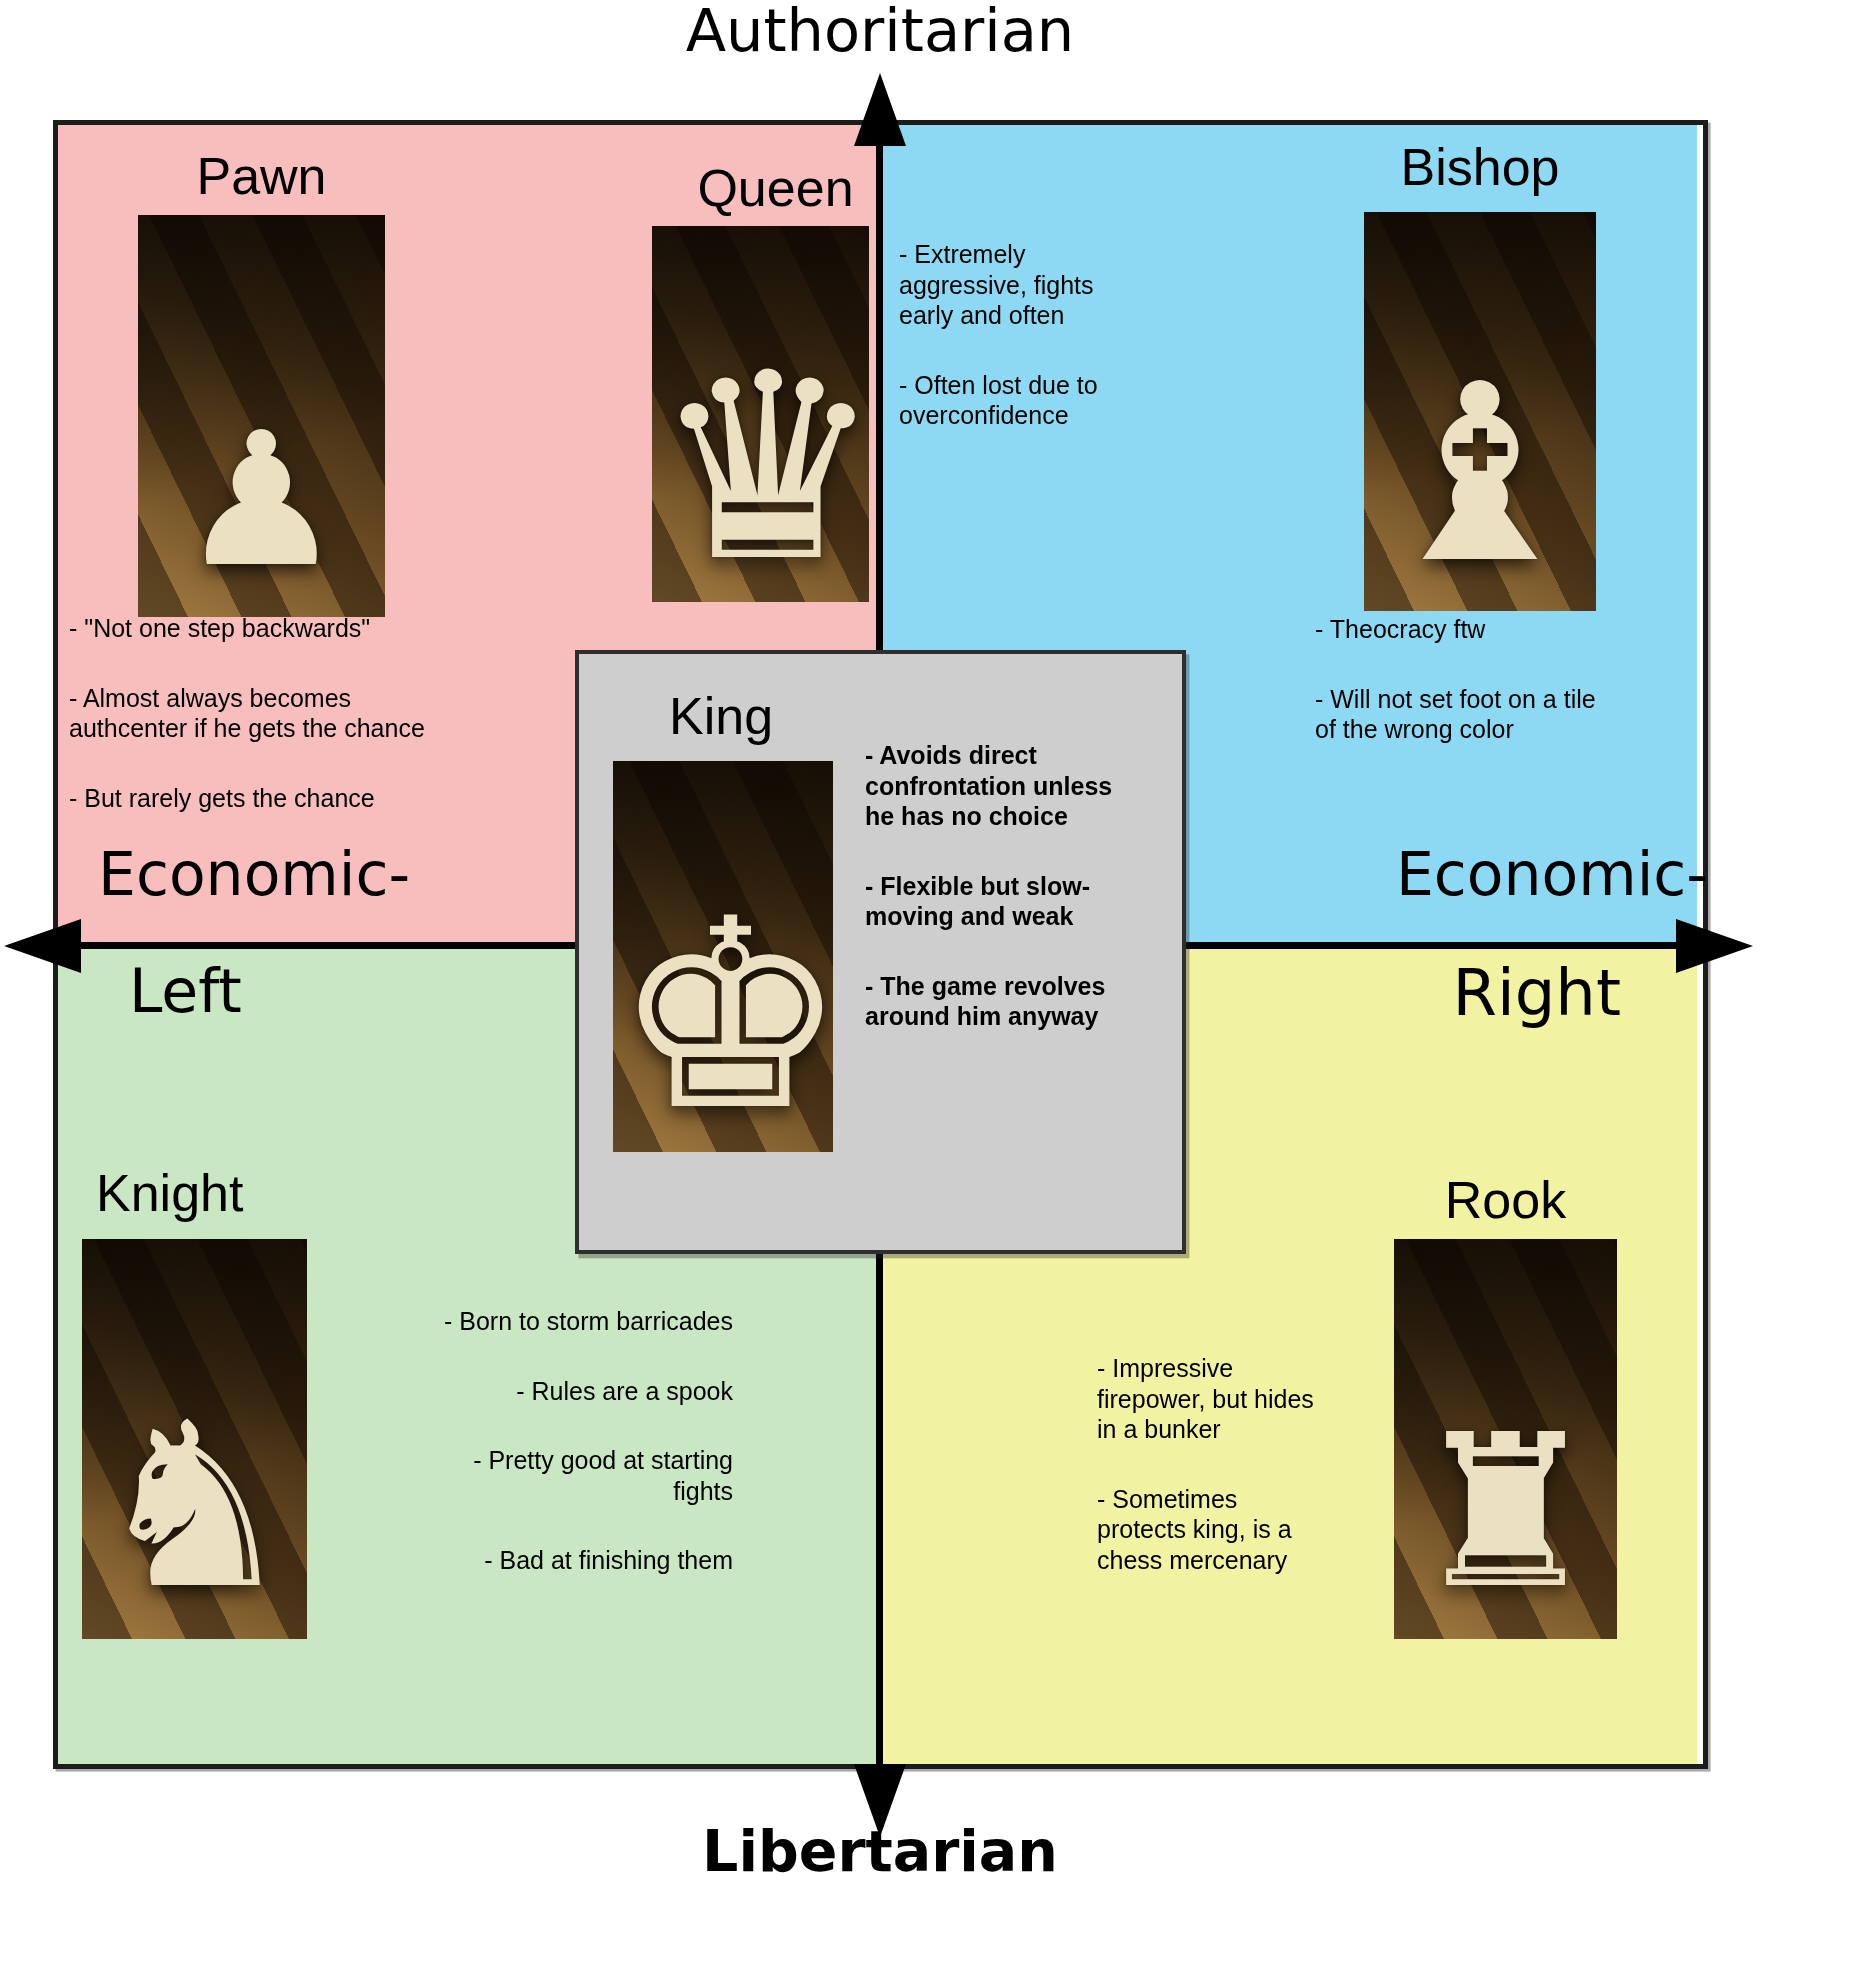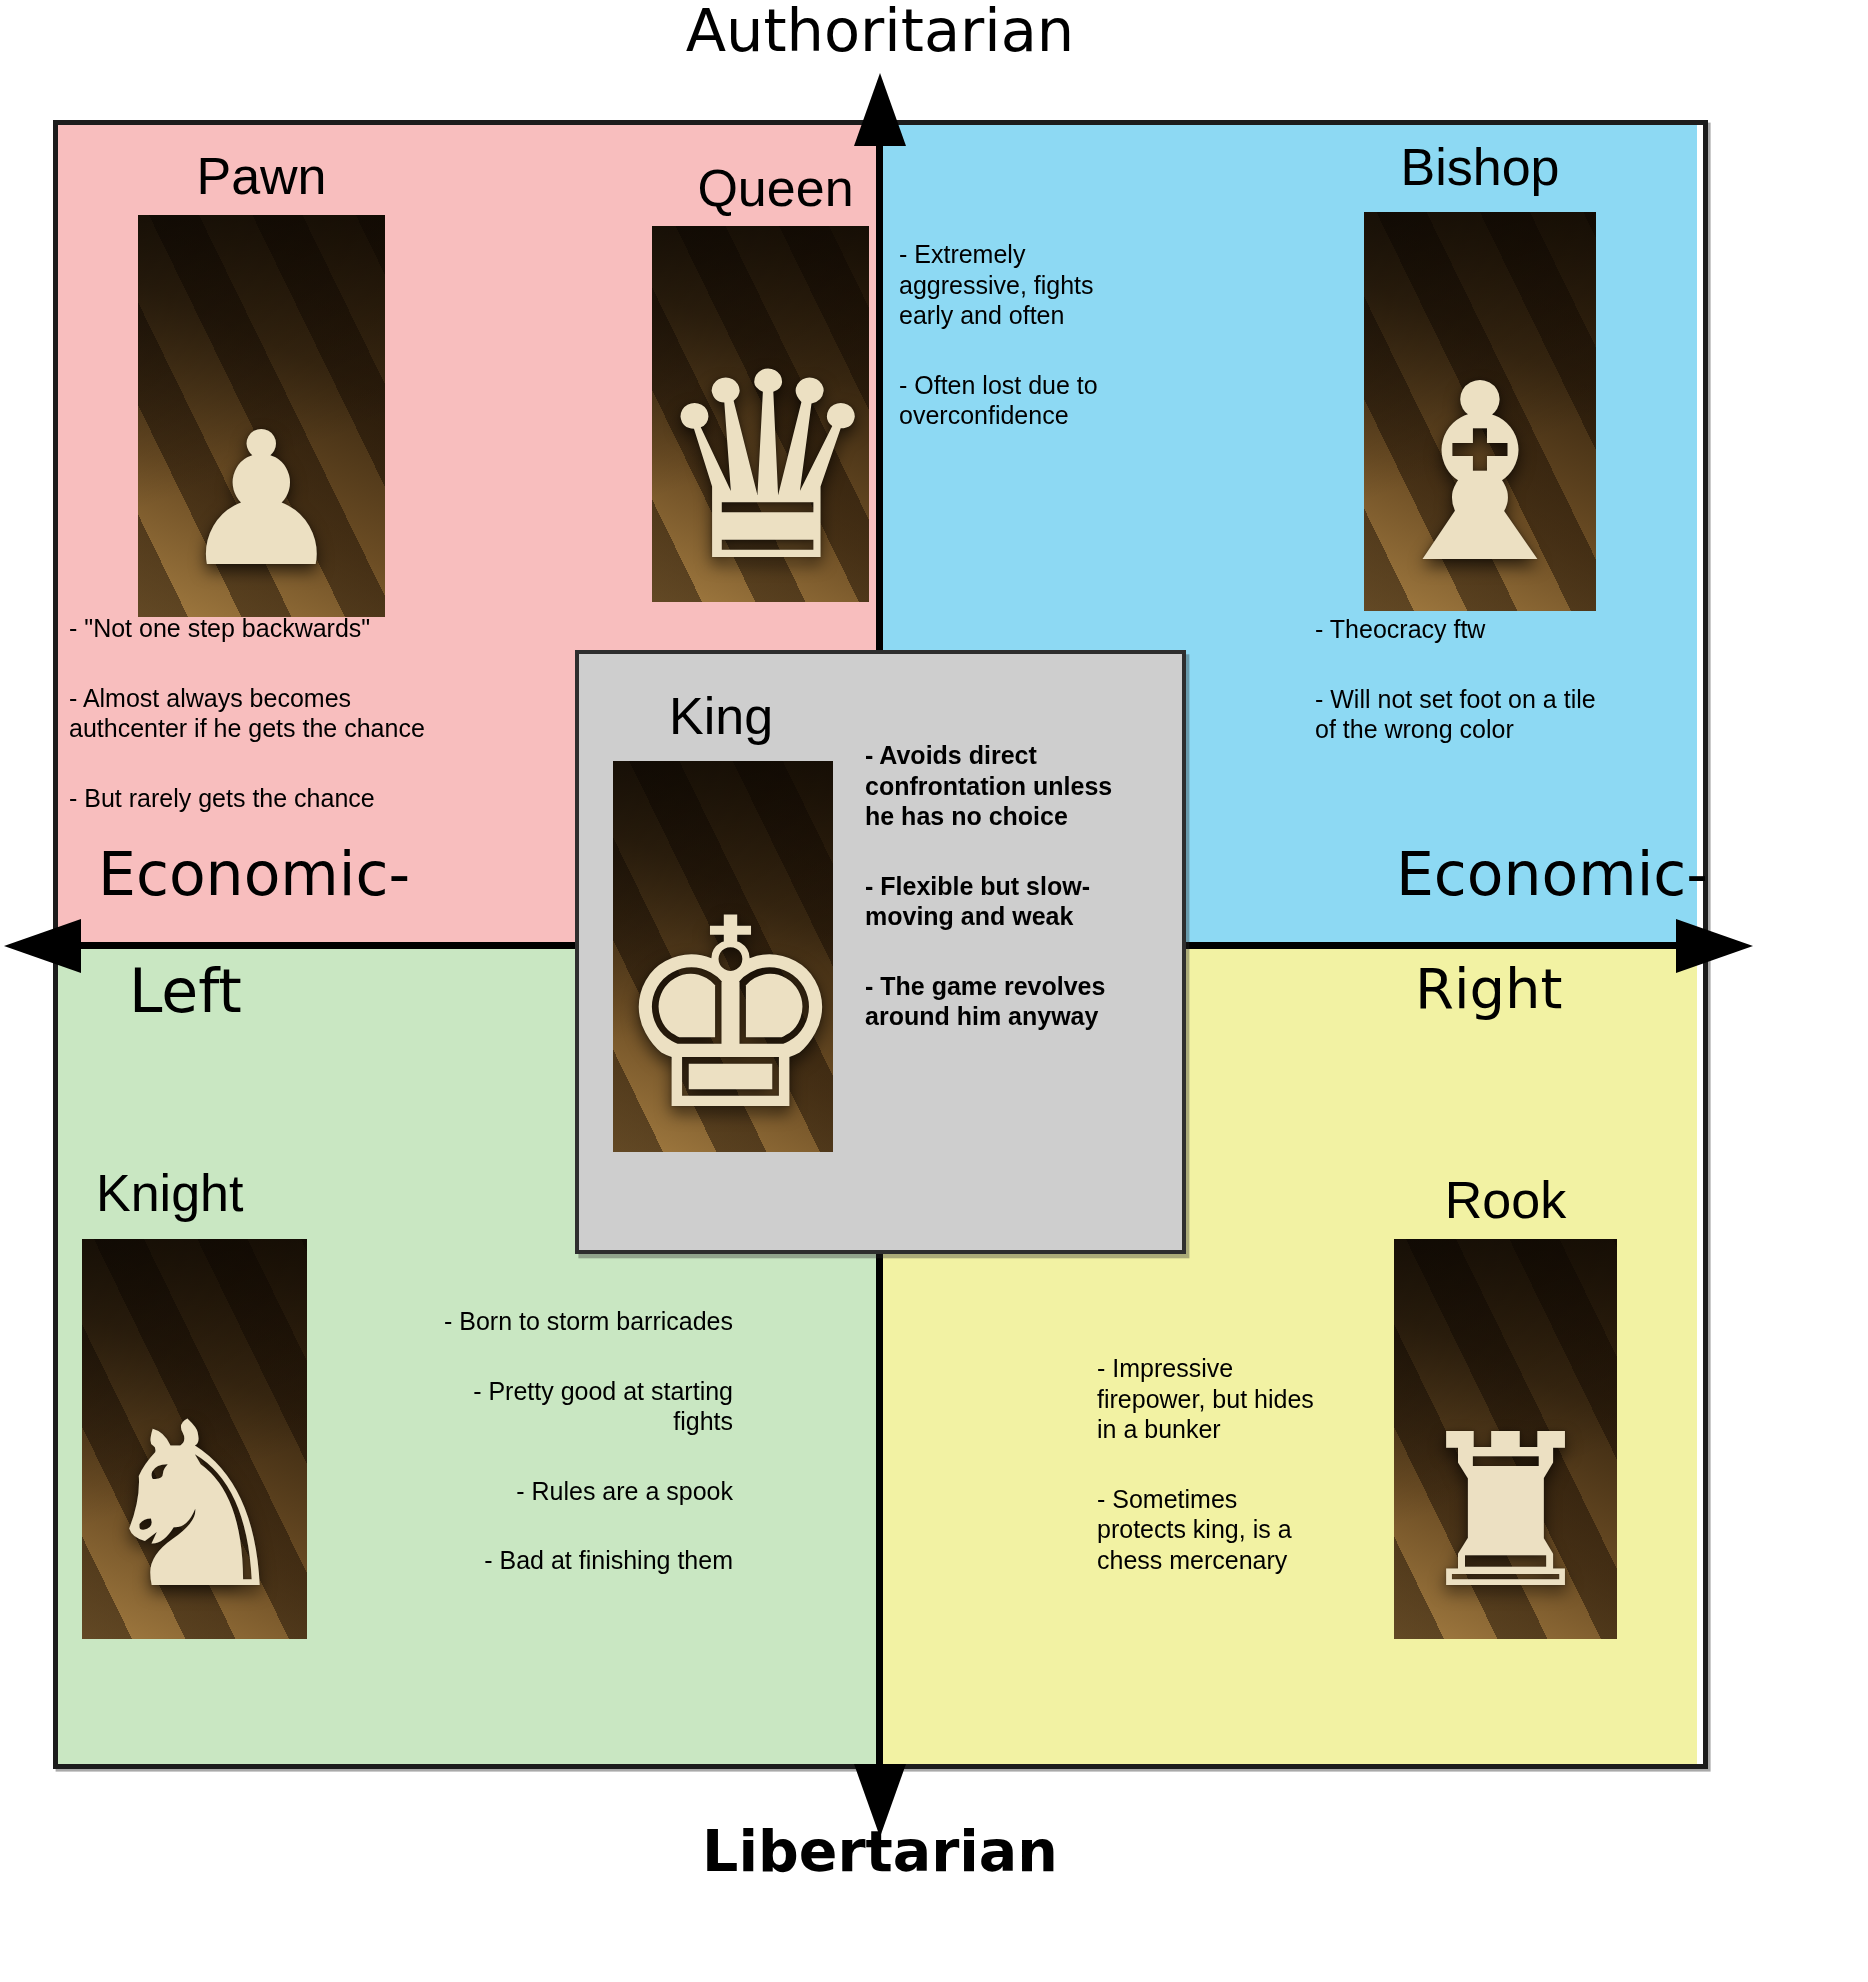--- a/index.html
+++ b/index.html
@@ -32,21 +32,21 @@
                border-bottom:27px solid transparent;border-left:77px solid #000;}
 
   
   .axis{font-family:"DejaVu Sans",sans-serif;line-height:1.05;z-index:3;}
   .ax-top{left:622px;top:0;width:516px;text-align:center;font-size:59px;}
   .ax-bottom{left:676px;top:1822px;width:408px;text-align:center;font-size:57px;font-weight:bold;}
   .ax-econ{font-size:60px;}
   .ax-econ-left{left:98px;top:843px;}
   .ax-left-word{left:129px;top:960px;width:155px;text-align:left;font-size:60px;}
   .ax-econ-right{left:1291px;top:843px;width:417px;text-align:right;}
-  .ax-right-word{left:1415px;top:960px;width:206px;text-align:left;font-size:56px;}
+  .ax-right-word{left:1415px;top:960px;width:206px;text-align:right;font-size:64px;}
 
   
   .piece-title{font-size:52px;line-height:1.1;z-index:3;}
   .t-center{text-align:center;}
   .notes{font-size:25px;line-height:1.22;z-index:3;}
   .note{white-space:pre-line;margin:0 0 39px 0;}
 
   .photo{z-index:2;overflow:hidden;
          background:
            linear-gradient(160deg, rgba(0,0,0,.55), rgba(0,0,0,0) 60%),
@@ -163,23 +163,23 @@
   <p class="note">- The game revolves
 around him anyway</p>
 </div>
 
 <div class="abs piece-title tt-knight">Knight</div>
 <div class="abs photo ph-knight">
   <span class="glyph g-knight">♞</span>
 </div>
 <div class="abs notes nt-knight">
   <p class="note">- Born to storm barricades</p>
+  <p class="note">- Rules are a spook</p>
   <p class="note">- Pretty good at starting
 fights</p>
-  <p class="note">- Rules are a spook</p>
   <p class="note">- Bad at finishing them</p>
 </div>
 
 <div class="abs piece-title t-center tt-rook">Rook</div>
 <div class="abs photo ph-rook">
   <span class="glyph g-rook">♜</span>
 </div>
 <div class="abs notes nt-rook">
   <p class="note">- Impressive
 firepower, but hides

